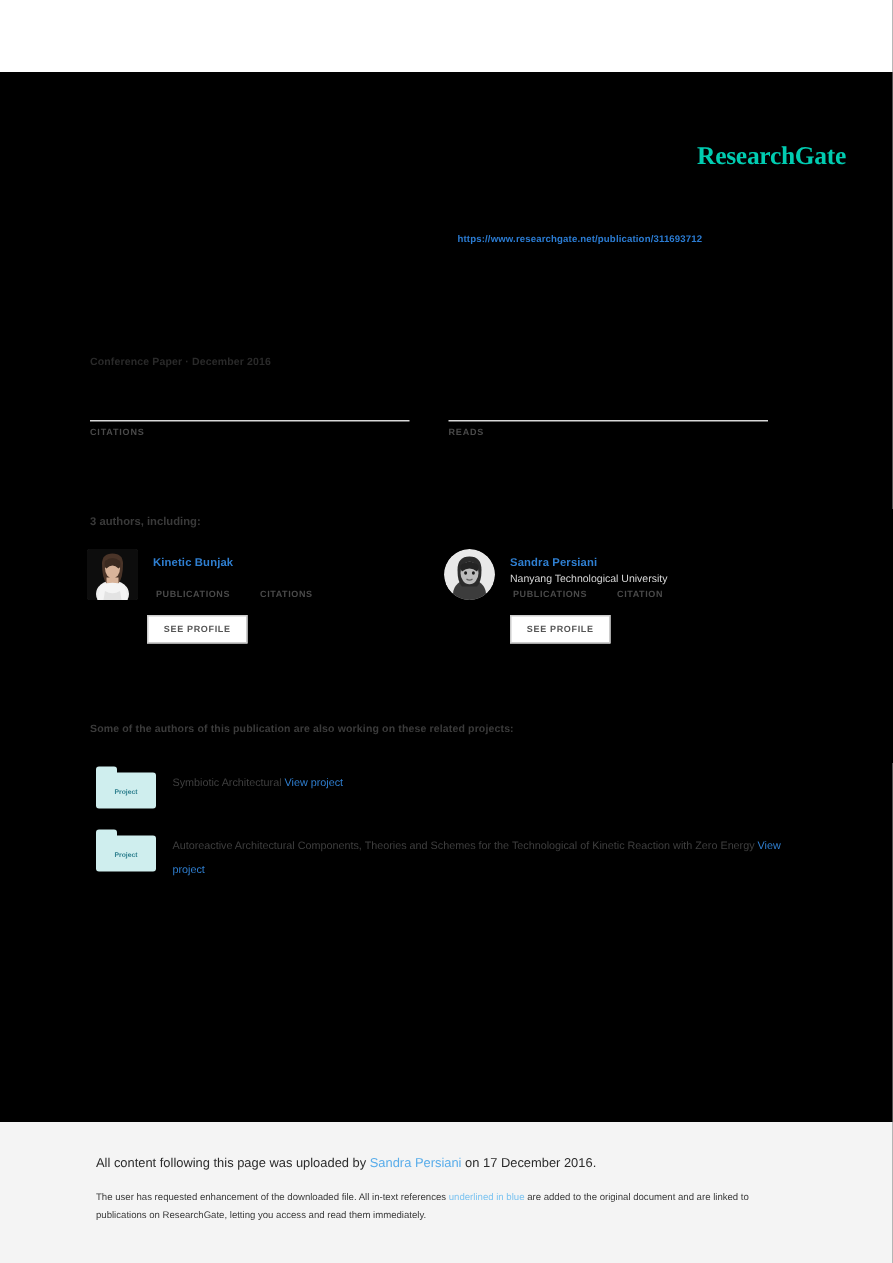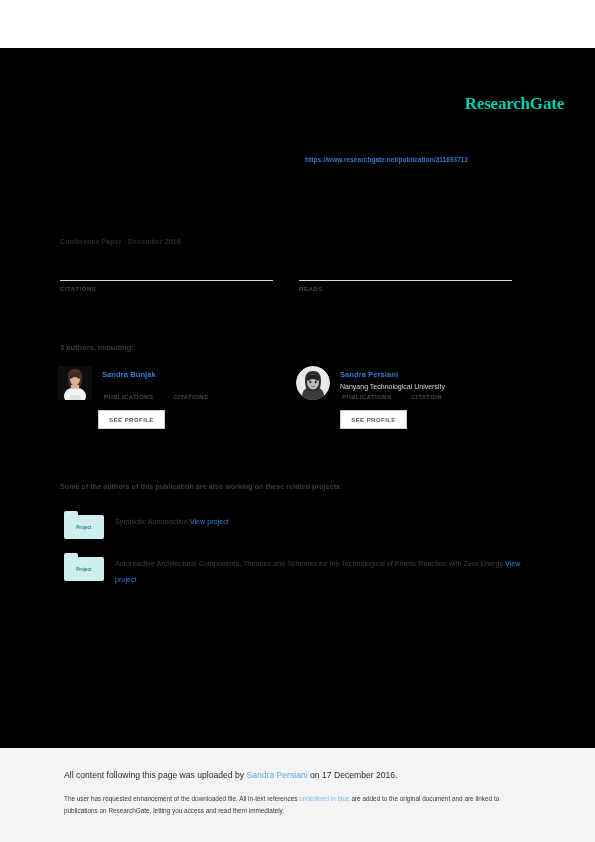--- a/index.html
+++ b/index.html
@@ -185,21 +185,21 @@
           <rect width="34" height="34" fill="#0d0d0d"></rect>
           <ellipse cx="17" cy="30" rx="11" ry="9" fill="#efefef"></ellipse>
           <path d="M10 10 q0 -7 7 -7 q7 0 7 7 q0 9 -3 13 l-8 0 q-3 -4 -3 -13Z" fill="#4a3428"></path>
           <ellipse cx="17" cy="13" rx="5" ry="6.5" fill="#d9b49a"></ellipse>
           <path d="M12 8 q5 -4 10 0 q1 4 -1 5 q-4 -4 -8 0 q-2 -1 -1 -5Z" fill="#3b2a20"></path>
           <rect x="13" y="19" width="8" height="4" fill="#d9b49a"></rect>
           <path d="M9 24 q8 -3 16 0 l2 10 l-20 0Z" fill="#f4f4f4"></path>
           <path d="M12 28 q5 3 10 0 l1 6 l-12 0Z" fill="#e3e3e3"></path>
         </svg>
       </div>
-      <div class="author-name">Sandra Bunjak</div>
+      <div class="author-name">Kinetic Bunjak</div>
       <div class="author-aff"></div>
       <div class="author-stats">
         <span class="v"></span><span>PUBLICATIONS</span><span class="gap">&nbsp;&nbsp;&nbsp;&nbsp;</span><span class="v"></span><span>CITATIONS</span>
       </div>
       <div class="see-profile">SEE PROFILE</div>
     </div>
 
     <div class="author a1">
       <div class="avatar">
         <svg width="34" height="34" viewBox="0 0 34 34" aria-hidden="true">
@@ -224,21 +224,21 @@
     <div class="projects-head">Some of the authors of this publication are also working on these related projects:</div>
 
     <div class="project p0">
       <div class="folder">
         <div class="tab"></div>
         <div class="body">
           <span>Project</span>
         </div>
       </div>
       <div class="proj-text">
-        <span>Symbiotic Autoreactive</span>
+        <span>Symbiotic Architectural</span>
         <span class="vp">View project</span>
       </div>
     </div>
 
     <div class="project p1">
       <div class="folder">
         <div class="tab"></div>
         <div class="body">
           <span>Project</span>
         </div>

